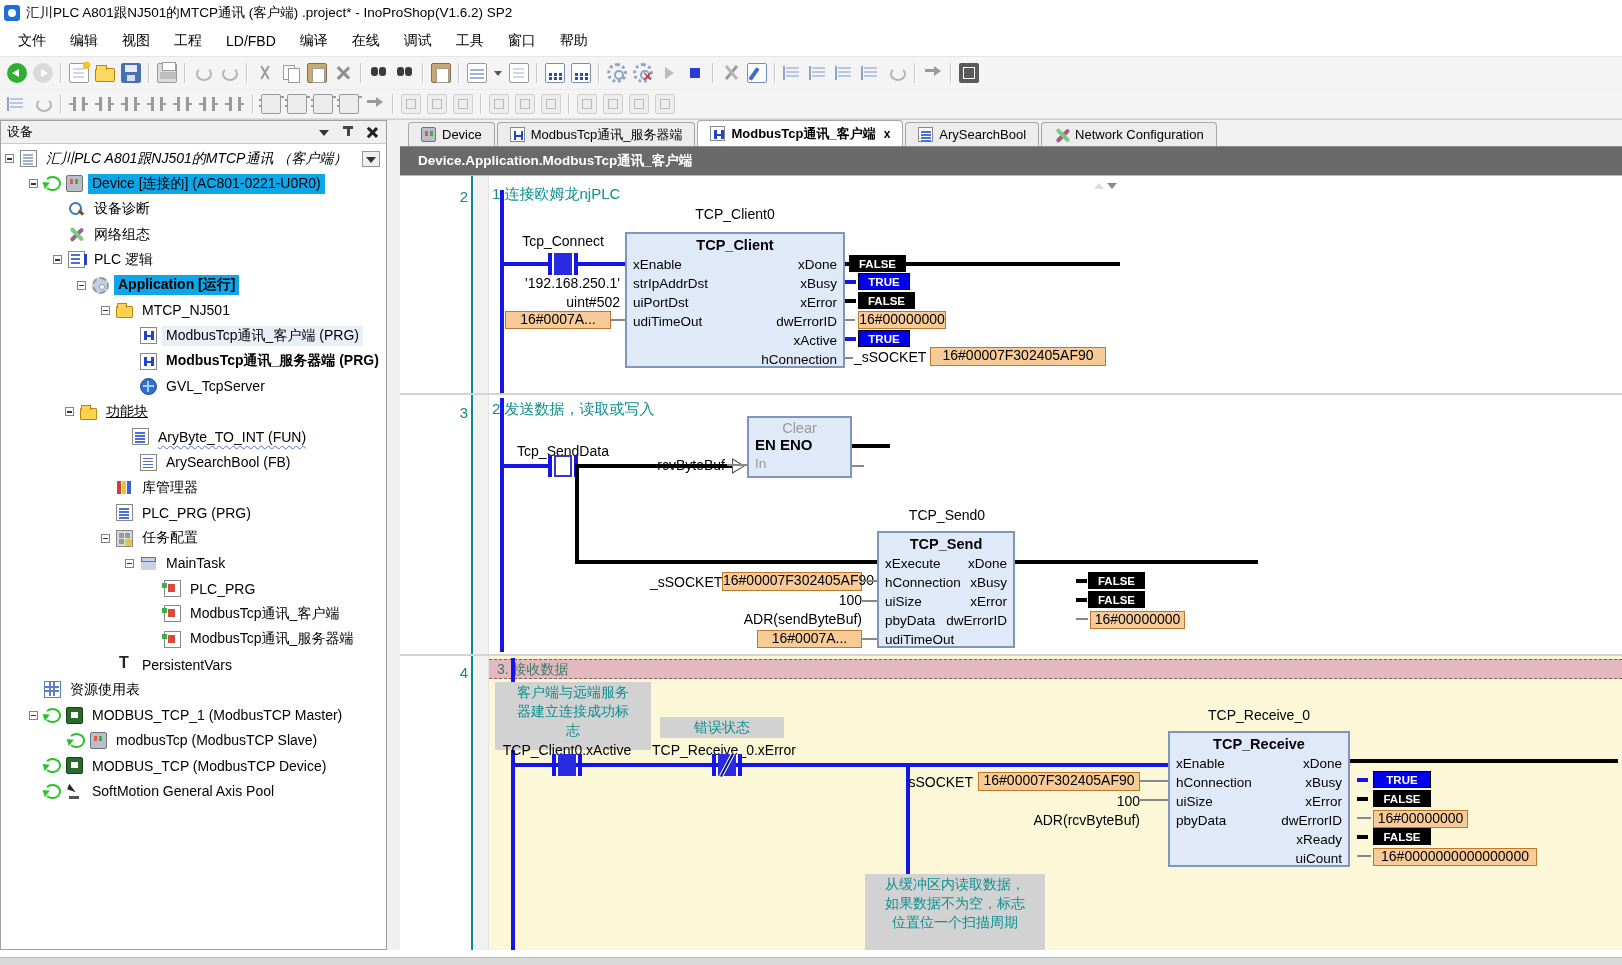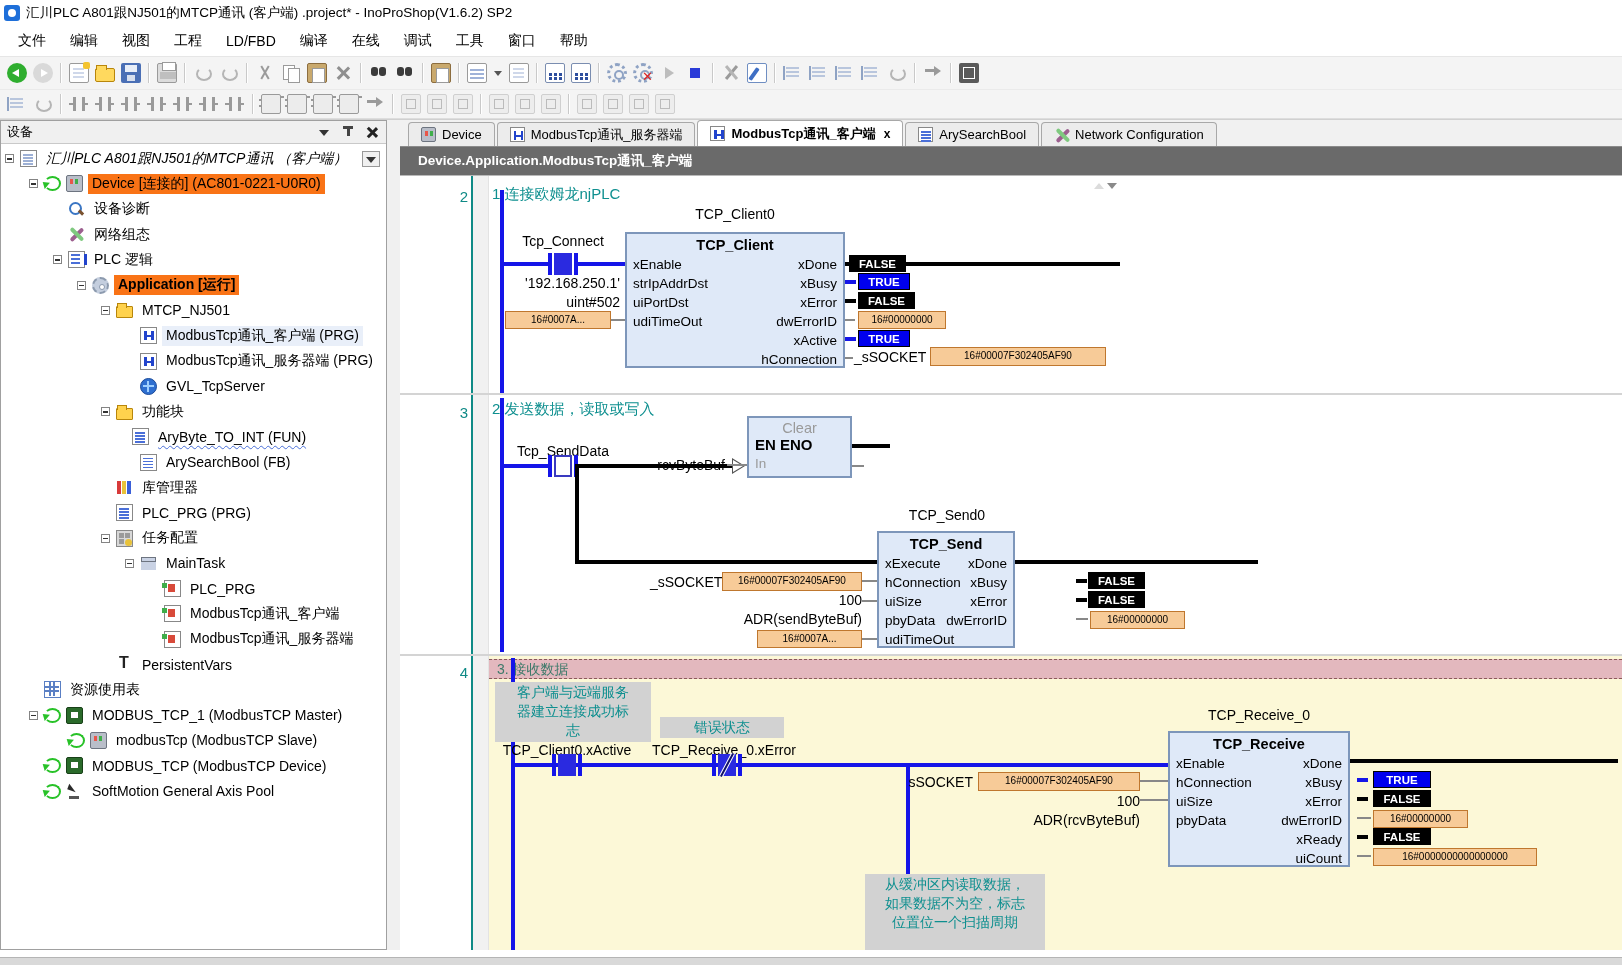--- a/index.html
+++ b/index.html
@@ -82,21 +82,21 @@
   .hbtn { width:16px; height:14px; position:relative; margin-left:8px; }
   .tri-down::after{content:"";position:absolute;left:3px;top:5px;border-left:5px solid transparent;border-right:5px solid transparent;border-top:6px solid #333;}
   .pin-glyph::after{content:"";position:absolute;left:7px;top:2px;width:2.5px;height:9px;background:#444;}
   .pin-glyph::before{content:"";position:absolute;left:3px;top:1px;width:10px;height:3px;background:#444;}
   .x-glyph::before,.x-glyph::after{content:"";position:absolute;left:7px;top:1px;width:2.5px;height:13px;background:#222;}
   .x-glyph::before{transform:rotate(45deg);} .x-glyph::after{transform:rotate(-45deg);}
 
   .tree { flex:1; overflow:hidden; padding-top:2px; position:relative;}
   .trow { height:25.3px; display:flex; align-items:center; white-space:nowrap; font-size:14px; }
   .trow .lbl { padding:1px 4px; }
-  .trow.green .lbl { background:#f97316; }
+  .trow.green .lbl { background:#0ea5e9; }
   .trow.sel .lbl { background:#e9eff9; }
   .trow.bold .lbl { font-weight:bold; }
   .trow.italic .lbl { font-style:italic; }
   .trow.squiggle .lbl { text-decoration:underline wavy #4a6fd8 1px; text-underline-offset:3px;}
   .exp { width:9px; height:9px; border:1px solid #848484; background:#fff; position:relative; margin-right:6px; flex:0 0 9px;}
   .exp::after{content:"";position:absolute;left:1px;top:3px;width:5px;height:1.5px;background:#333;}
   .exp-spacer { width:15px; flex:0 0 15px; }
   .tico { width:17px; height:17px; position:relative; margin-right:5px; flex:0 0 17px; }
   .ico-project{background:#fff;border:1px solid #888;}
   .ico-project::after{content:"";position:absolute;left:2px;top:3px;width:10px;height:1.5px;background:#9db0d5;box-shadow:0 3px 0 #9db0d5,0 6px 0 #9db0d5,0 9px 0 #9db0d5;}
@@ -179,21 +179,21 @@
 
   .fblock { position:absolute; background:#dfe9f8; border:2px solid #7d96ba; }
   .fblock .btitle { height:22px; text-align:center; font-weight:bold; font-size:14.5px; padding-top:3px; }
   .fblock .btitle.gray { color:#9a9a9a; font-weight:normal; }
   .pin-row { height:19px; display:flex; justify-content:space-between; padding:0 6px; font-size:13.5px; line-height:18px;}
   .inst-label { position:absolute; text-align:center; font-size:14px; }
 
   .badge { position:absolute; height:17px; color:#fff; font-weight:bold; font-size:11.5px; text-align:center; line-height:16px; border:1px solid #000; }
   .badge.true { background:#0000ee; }
   .badge.false { background:#000; }
-  .valbox { position:absolute; height:18px; background:#f7cb98; border:1.5px solid #bf772e; font-size:10px; text-align:center; line-height:15px; }
+  .valbox { position:absolute; height:18px; background:#f7cb98; border:1.5px solid #bf772e; font-size:14px; text-align:center; line-height:15px; }
   .iolabel { position:absolute; font-size:14px; text-align:right; }
   .dash-b { position:absolute; width:11px; height:4px; background:#1515e8; }
   .dash-k { position:absolute; width:11px; height:4px; background:#000; }
 
   .en-arrow{position:absolute;width:0;height:0;border-top:8px solid transparent;border-bottom:8px solid transparent;border-left:13px solid #555;}
   .en-arrow::after{content:"";position:absolute;left:-12px;top:-6px;border-top:6px solid transparent;border-bottom:6px solid transparent;border-left:10px solid #fff;}
 
   .net4-bg { position:absolute; background:#fcf8d7; }
   .pinkbar { position:absolute; background:#e3b8be; border-top:1px dashed #8a5a5a; border-bottom:1px dashed #8a5a5a; font-size:14px; color:#3d7a6a; padding:1px 8px; }
   .graybox { position:absolute; background:#d2d2d2; color:#0e8f8f; font-size:14px; text-align:center; line-height:19px; padding-top:1px;}
@@ -349,31 +349,31 @@
           <div class="trow " style="padding-left: 100px;">
             <span class="exp"></span>
             <span class="tico ico-folder"></span>
             <span class="lbl">MTCP_NJ501</span>
           </div>
           <div class="trow sel" style="padding-left: 124px;">
             <span class="exp-spacer"></span>
             <span class="tico ico-prg"></span>
             <span class="lbl">ModbusTcp通讯_客户端 (PRG)</span>
           </div>
-          <div class="trow " style="padding-left: 124px;">
+          <div class="trow " style="padding-left: 124px; font-weight: bold;">
             <span class="exp-spacer"></span>
             <span class="tico ico-prg"></span>
             <span class="lbl">ModbusTcp通讯_服务器端 (PRG)</span>
           </div>
           <div class="trow " style="padding-left: 124px;">
             <span class="exp-spacer"></span>
             <span class="tico ico-globe"></span>
             <span class="lbl">GVL_TcpServer</span>
           </div>
-          <div class="trow " style="padding-left: 100px;">
+          <div class="trow " style="padding-left: 64px; text-decoration: underline;">
             <span class="exp"></span>
             <span class="tico ico-folder"></span>
             <span class="lbl">功能块</span>
           </div>
           <div class="trow squiggle" style="padding-left: 116px;">
             <span class="exp-spacer"></span>
             <span class="tico ico-doc"></span>
             <span class="lbl">AryByte_TO_INT (FUN)</span>
           </div>
           <div class="trow " style="padding-left: 124px;">
@@ -622,21 +622,21 @@
         <div class="wire-thin" style="left:676px;top:442px;width:12px;"></div>
         <div class="valbox" style="left:690px;top:435px;width:95px;">16#00000000</div>
 
         <div class="hsep" style="top:478px;"></div>
 
         <div class="net4-bg" style="left:89px;top:480px;width:1133px;height:300px;"></div>
         <div class="netnum" style="left:30px;top:488px;">4</div>
         <div class="pinkbar" style="left:89px;top:483px;width:1133px;height:20px;">3. 接收数据</div>
         <div class="rail" style="left:111px;top:482px;height:298px;"></div>
 
-        <div class="graybox" style="left:95px;top:506px;width:156px;height:60px;">
+        <div class="graybox" style="left:95px;top:506px;width:156px;height:68px;">
           <div>客户端与远端服务</div>
           <div>器建立连接成功标</div>
           <div>志</div>
         </div>
         <div class="graybox" style="left:260px;top:541px;width:124px;height:21px;">错误状态</div>
 
         <div class="clabel" style="left:92px;top:566px;width:150px;">TCP_Client0.xActive</div>
         <div class="clabel" style="left:250px;top:566px;width:148px;">TCP_Receive_0.xError</div>
         <div class="wire-b" style="left:111px;top:587px;width:657px;"></div>
         <div class="contact" style="left:152px;top:578px;">

